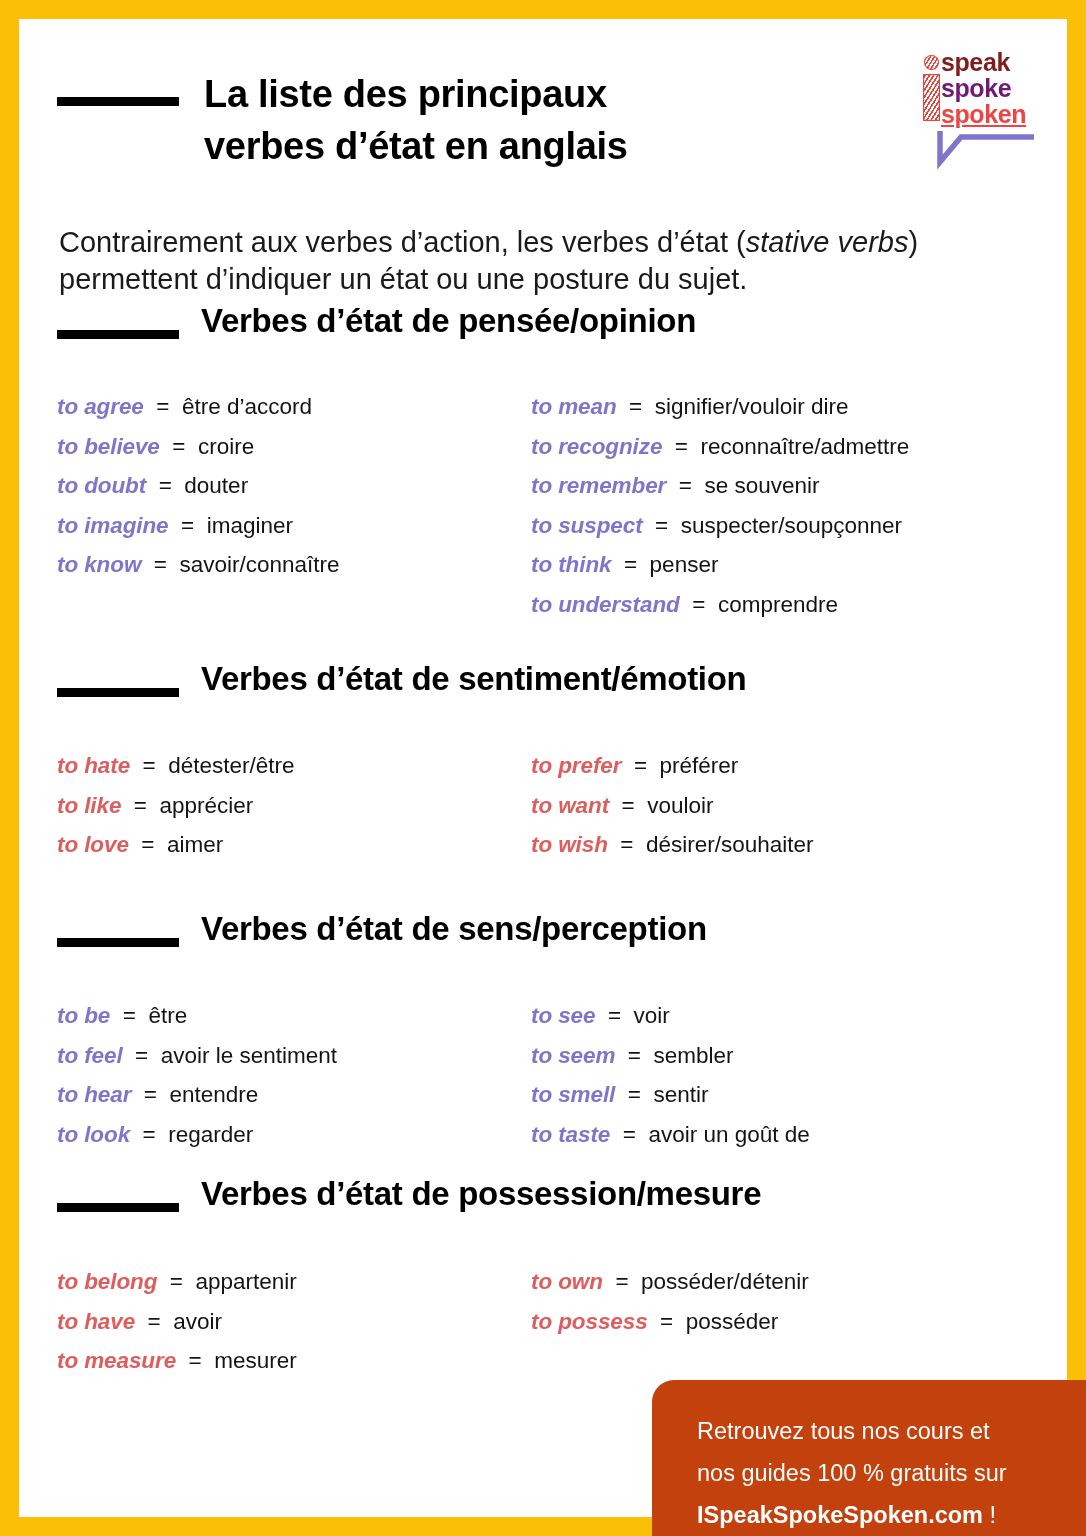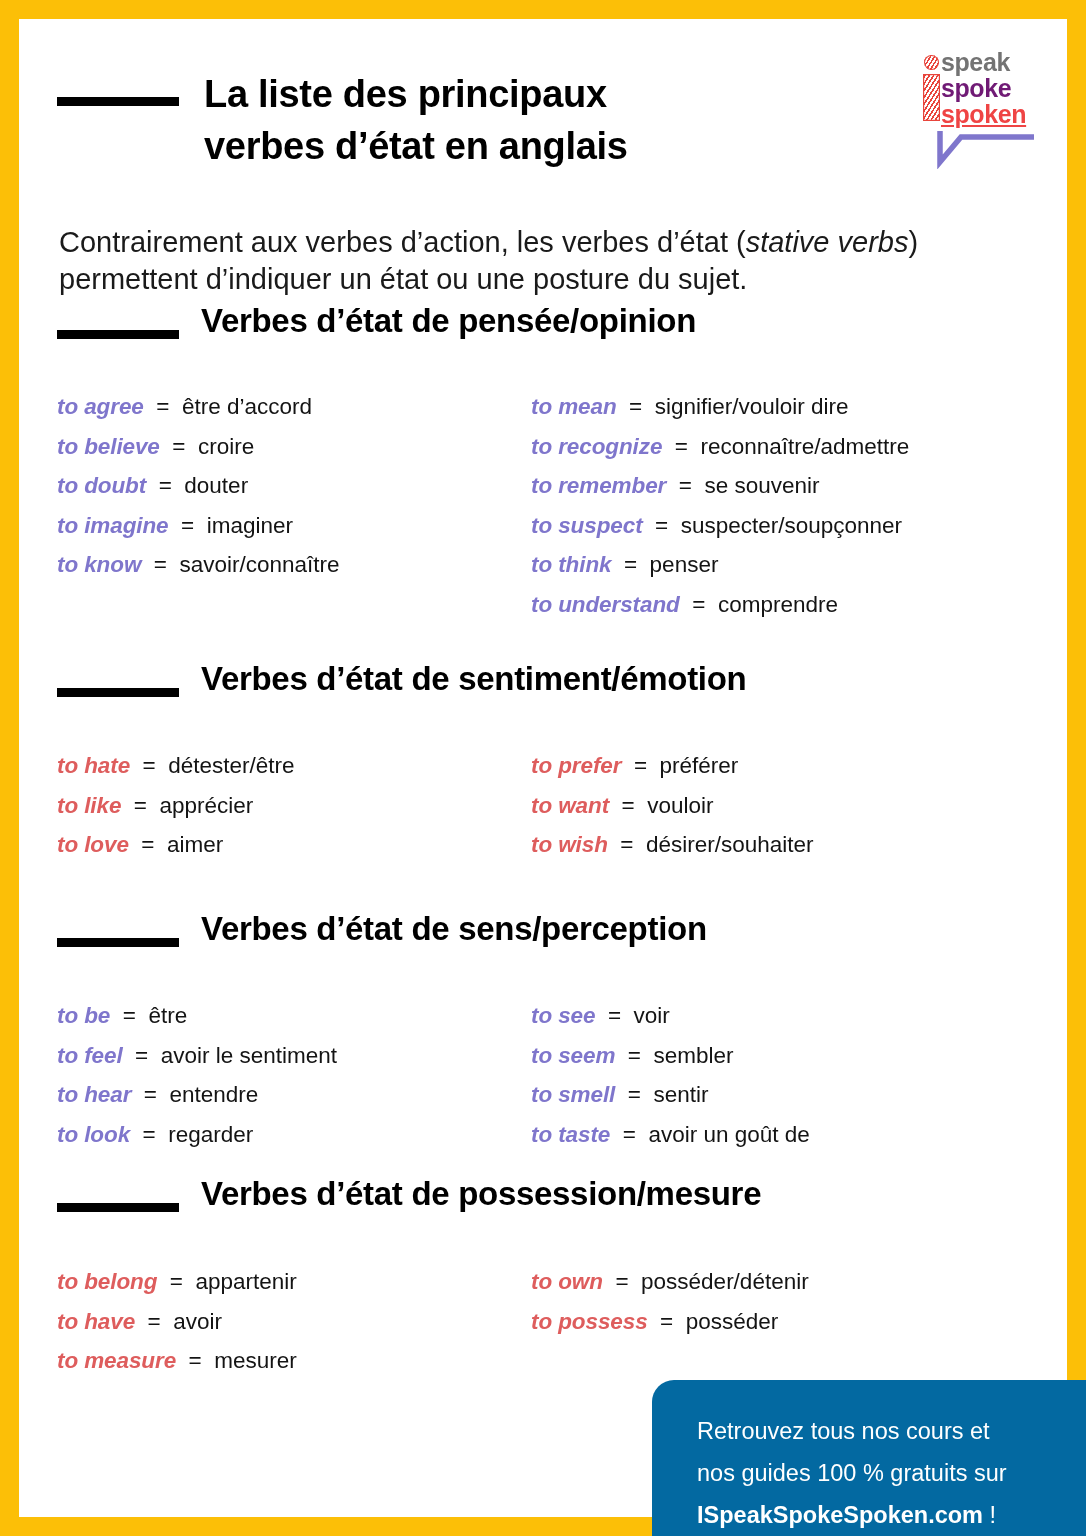--- a/index.html
+++ b/index.html
@@ -99,21 +99,21 @@
   }
   .logo-words {
     position: absolute;
     left: 26px;
     top: 10px;
     font-size: 25px;
     font-weight: bold;
     line-height: 26px;
     letter-spacing: -0.4px;
   }
-  .lw-speak  { color: #737373; display:block; }
+  .lw-speak  { color: #7f1d1d; display:block; }
   .lw-spoke  { color: #701a75; display:block; }
   .lw-spoken { color: #ef4444; display:block;text-decoration:underline; }
   .logo-swoosh {
     position: absolute;
     left: 22px;
     top: 90px;
     width: 105px;
     height: 40px;
   }
 
@@ -178,21 +178,21 @@
   .purple .verb { color: #7F76CC; }
   .red .verb    { color: #DE5D5D; }
 
   
   .cta {
     position: absolute;
     left: 633px;
     top: 1361px;
     width: 434px;
     height: 156px;
-    background: #0369a1;
+    background: #c2410c;
     border-top-left-radius: 22px;
   }
   .cta-text {
     position: absolute;
     left: 45px;
     top: 30px;
     width: 370px;
     color: #ffffff;
     font-size: 23.5px;
     line-height: 42px;

